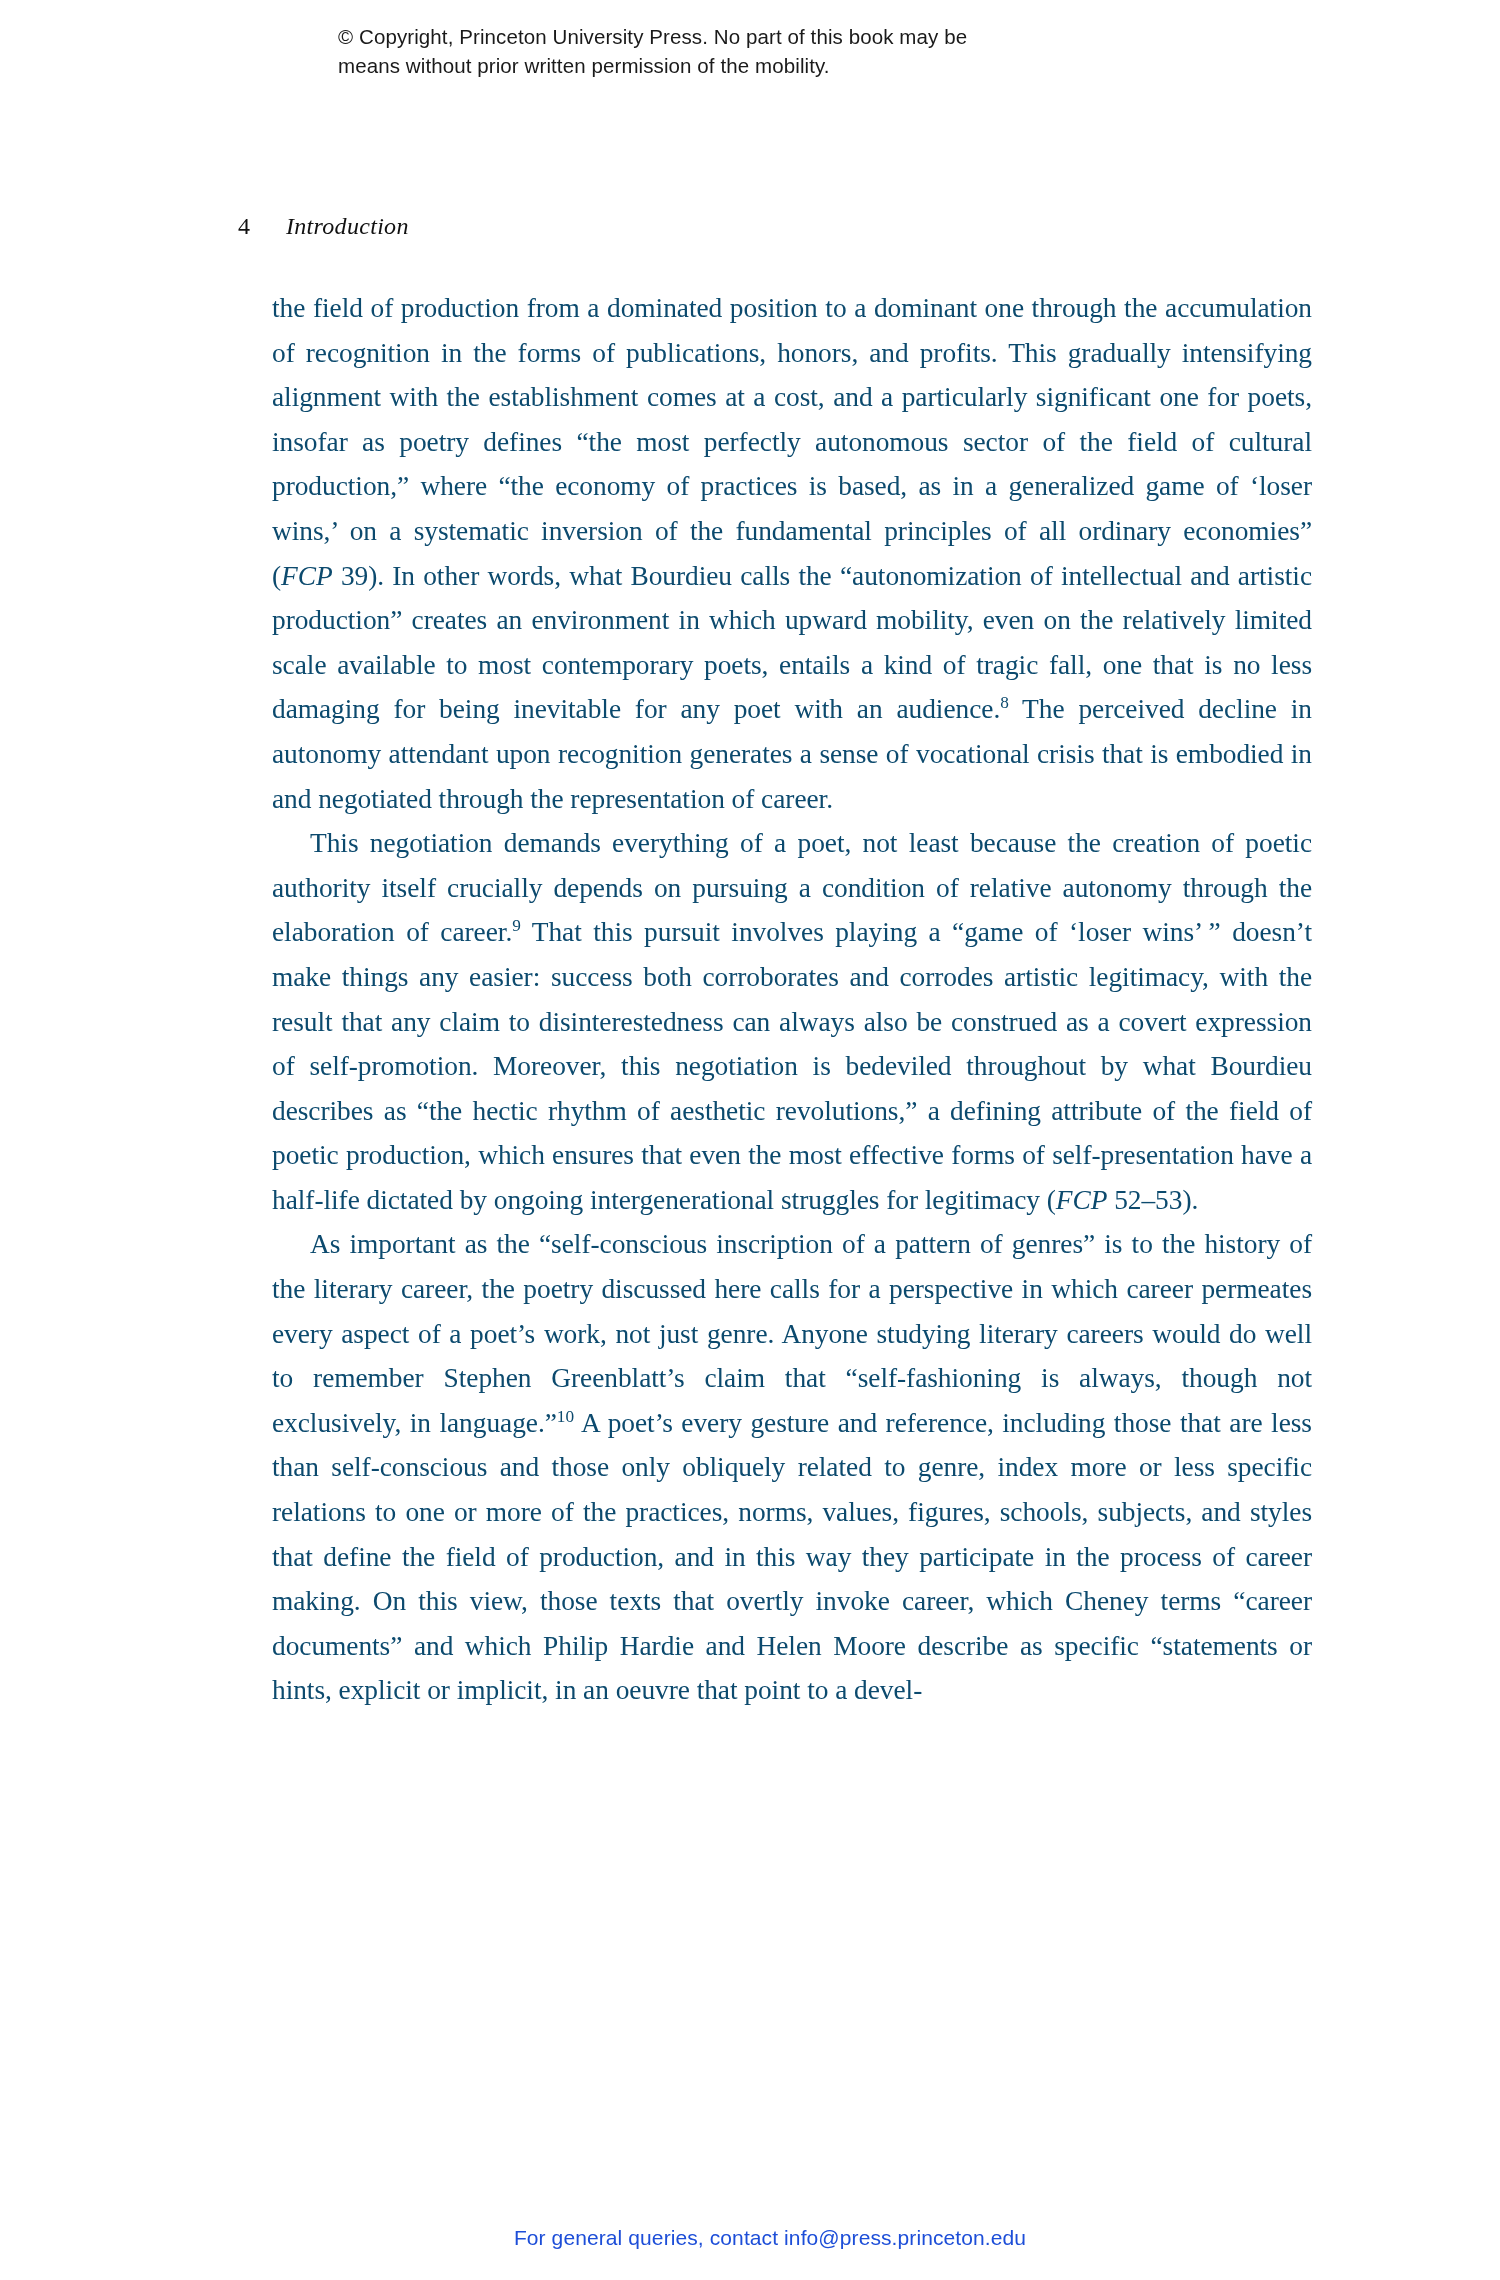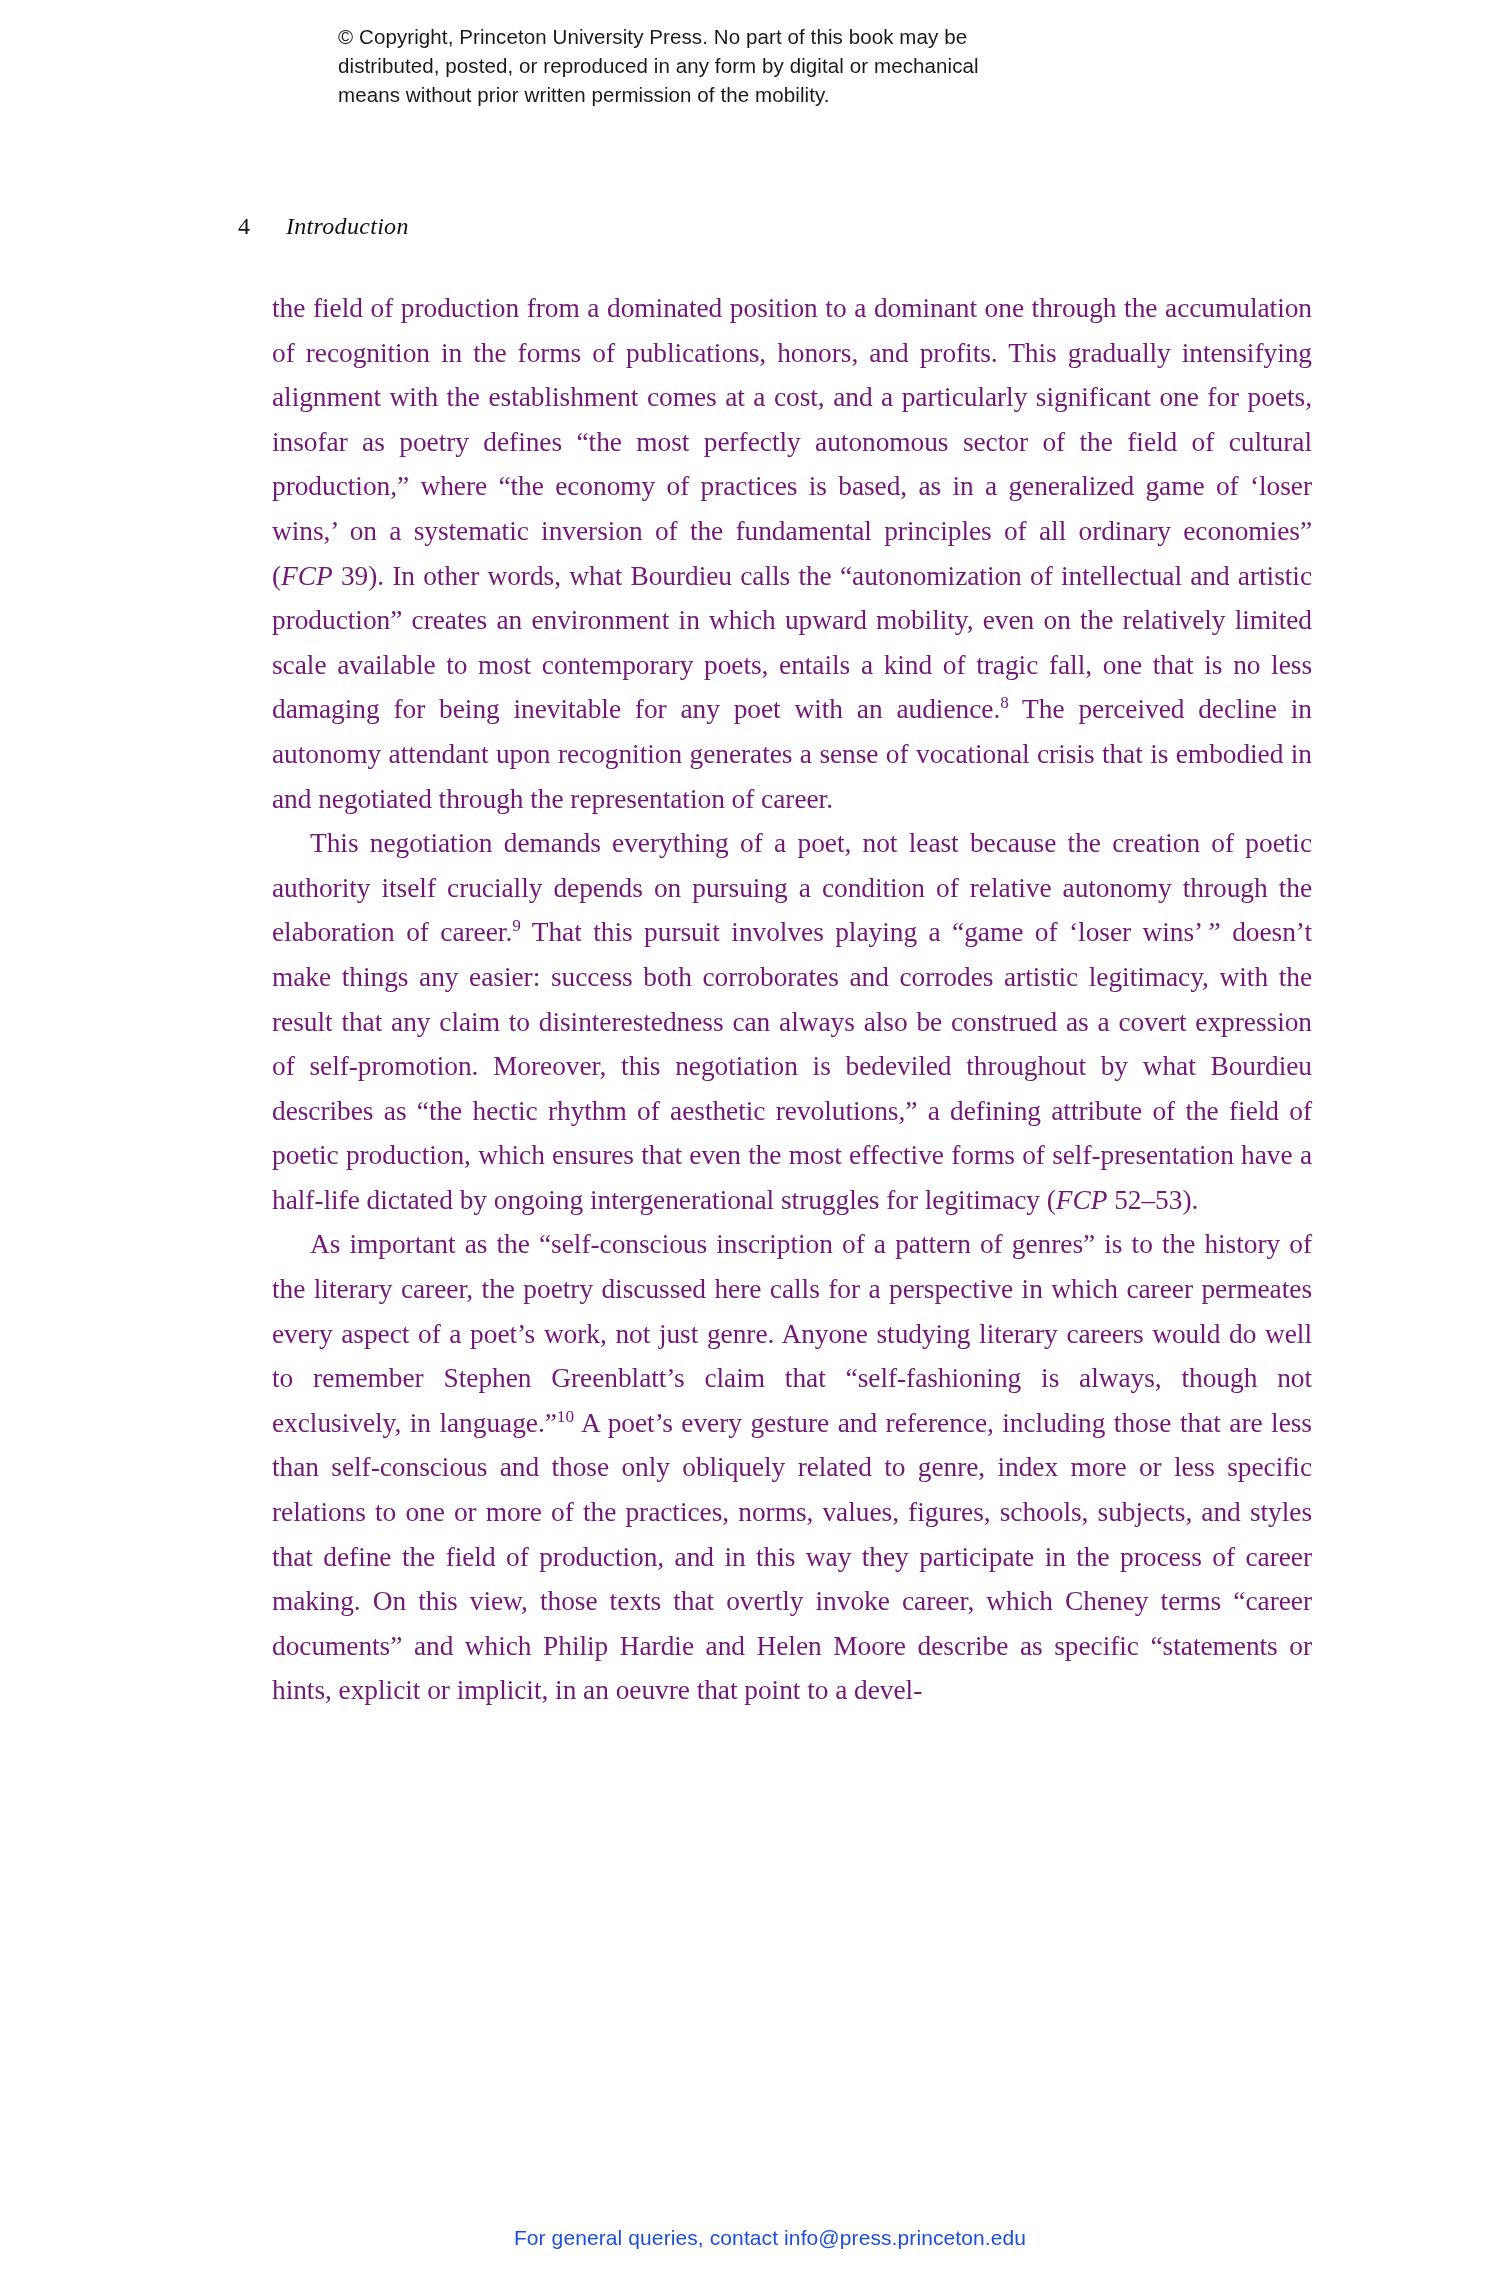--- a/index.html
+++ b/index.html
@@ -60,21 +60,21 @@
     left: 272px;
     top: 278px;
     width: 1040px;
   }
   p.body-para {
     margin: 0;
     font-size: 27.4px;
     line-height: 44.6px;
     text-align: justify;
     text-justify: inter-word;
-    color: #701a75;
+    color: #0c4a6e;
     hyphens: manual;
     -webkit-hyphens: manual;
     letter-spacing: -0.05px;
   }
   p.body-para.indent { text-indent: 38px; }
 
   
   sup.fn {
     font-size: 0.63em;
     vertical-align: super;
@@ -96,21 +96,20 @@
     padding-left: 20px;
   }
 </style>
 </head>
 <body>
 
 <div class="page">
 
   <div class="copyright-notice">
     <span class="cline">© Copyright, Princeton University Press. No part of this book may be</span>
-    <span class="cline">distributed, posted, or reproduced in any form by digital or mechanical</span>
     <span class="cline">means without prior written permission of the mobility.</span>
   </div>
 
   <div class="running-head">
     <span class="folio">4</span><span class="rh-title">Introduction</span>
   </div>
 
   <div class="textblock">
 
     <p class="body-para"><span>the field of production from a dominated position to a dominant one through the accumulation of recognition in the forms of publications, honors, and profits. This gradually intensifying alignment with the establishment comes at a cost, and a particularly significant one for poets, insofar as poetry defines “the most perfectly autonomous sector of the field of cultural production,” where “the economy of practices is based, as in a generalized game of ‘loser wins,’ on a systematic inversion of the fundamental principles of all ordinary economies” (</span><span class="ital">FCP</span><span> 39). In other words, what Bourdieu calls the “autonomization of intellectual and artistic production” creates an environment in which upward mobility, even on the relatively limited scale available to most contemporary poets, entails a kind of tragic fall, one that is no less damaging for being inevitable for any poet with an audience.</span><sup class="fn">8</sup><span> The perceived decline in autonomy attendant upon recognition generates a sense of vocational crisis that is embodied in and negotiated through the representation of career.</span></p>

